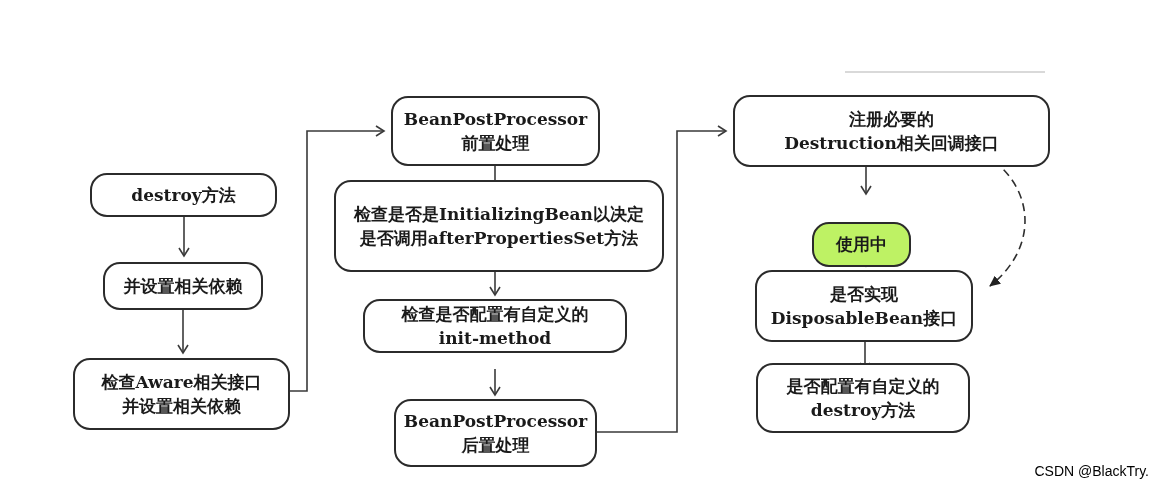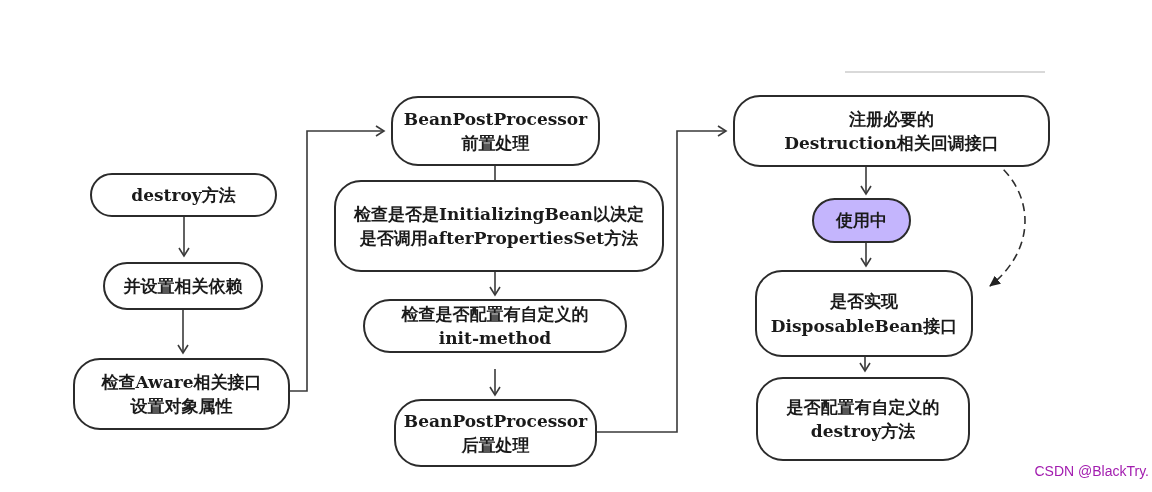--- a/index.html
+++ b/index.html
@@ -4,29 +4,29 @@
 <style>
   html,body{margin:0;padding:0;background:#ffffff;}
   #canvas{
     position:relative;width:1152px;height:492px;background:#ffffff;overflow:hidden;
     font-family:"DejaVu Serif","Liberation Serif",serif;
   }
   #connectors{position:absolute;left:0;top:0;width:1152px;height:492px;}
   .node{
     position:absolute;display:flex;align-items:center;justify-content:center;
     text-align:center;white-space:pre-line;
-    background:#ffffff;border:2px solid #2b2b2b;border-radius:27px;
+    background:#ffffff;border:2px solid #2b2b2b;border-radius:17px;
     color:#1a1a1a;font-weight:bold;font-size:17px;line-height:1.42;
     box-sizing:border-box;padding:2px 6px;
   }
-  .node.gray{background:#c4b5fd;}
+  .node.gray{background:#bef264;margin-top:24px;}
   .watermark{
     position:absolute;right:3px;top:463px;
     font-family:"Liberation Sans","DejaVu Sans",sans-serif;
-    font-size:14px;color:#a21caf;font-weight:normal;
+    font-size:14px;color:#000000;font-weight:normal;
   }
 </style>
 </head>
 <body>
 
 <div id="canvas">
 
   <svg id="connectors" width="1152" height="492" viewBox="0 0 1152 492">
     <defs>
       <marker id="vhead" markerUnits="userSpaceOnUse" markerWidth="16" markerHeight="16" refX="10" refY="6" orient="auto">
@@ -55,39 +55,39 @@
     <path d="M 597,432 L 677,432 L 677,131 L 726,131" fill="none" stroke="#3a3a3a" stroke-width="1.6" marker-end="url(#vhead)"></path>
 
     <path d="M 994,161 C 1034,192 1038,248 990,286" fill="none" stroke="#2e2e2e" stroke-width="1.6" stroke-dasharray="8 5" marker-end="url(#solidhead)"></path>
   </svg>
 
   <div class="node" style="left:90px;top:173px;width:187px;height:44px">destroy方法</div>
 
   <div class="node" style="left:103px;top:262px;width:160px;height:48px">并设置相关依赖</div>
 
   <div class="node" style="left:73px;top:358px;width:217px;height:72px">检查Aware相关接口
-设置对象属性</div>
+并设置相关依赖</div>
 
   <div class="node" style="left:391px;top:96px;width:209px;height:70px">BeanPostProcessor
 前置处理</div>
 
   <div class="node" style="left:334px;top:180px;width:330px;height:92px">检查是否是InitializingBean以决定
 是否调用afterPropertiesSet方法</div>
 
   <div class="node" style="left:363px;top:299px;width:264px;height:54px">检查是否配置有自定义的
 init-method</div>
 
   <div class="node" style="left:394px;top:399px;width:203px;height:68px">BeanPostProcessor
 后置处理</div>
 
   <div class="node" style="left:733px;top:95px;width:317px;height:72px">注册必要的
 Destruction相关回调接口</div>
 
   <div class="node gray" style="left:812px;top:198px;width:99px;height:45px">使用中</div>
 
-  <div class="node" style="left:755px;top:270px;width:218px;height:87px">是否实现
+  <div class="node" style="left:755px;top:270px;width:218px;height:72px">是否实现
 DisposableBean接口</div>
 
-  <div class="node" style="left:756px;top:377px;width:214px;height:84px">是否配置有自定义的
+  <div class="node" style="left:756px;top:363px;width:214px;height:70px">是否配置有自定义的
 destroy方法</div>
 
   <div class="watermark">CSDN @BlackTry.</div>
 </div>
 
 </body></html>

